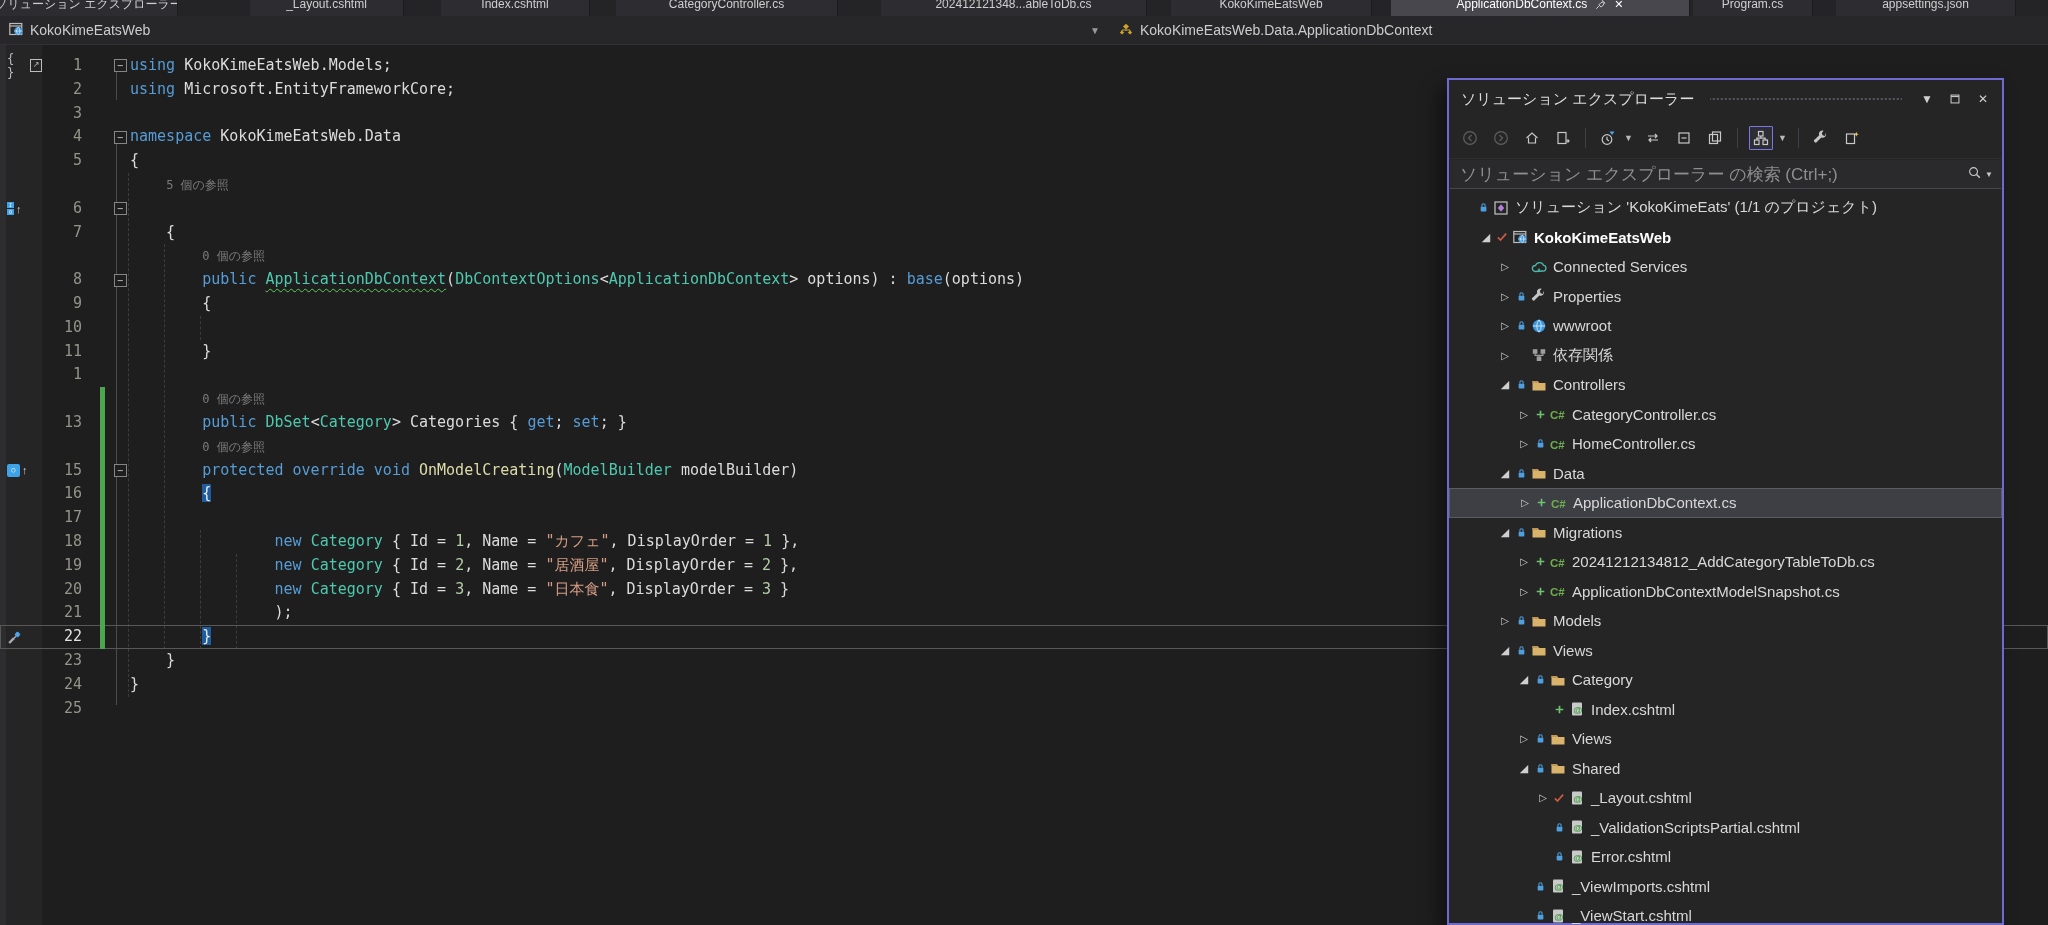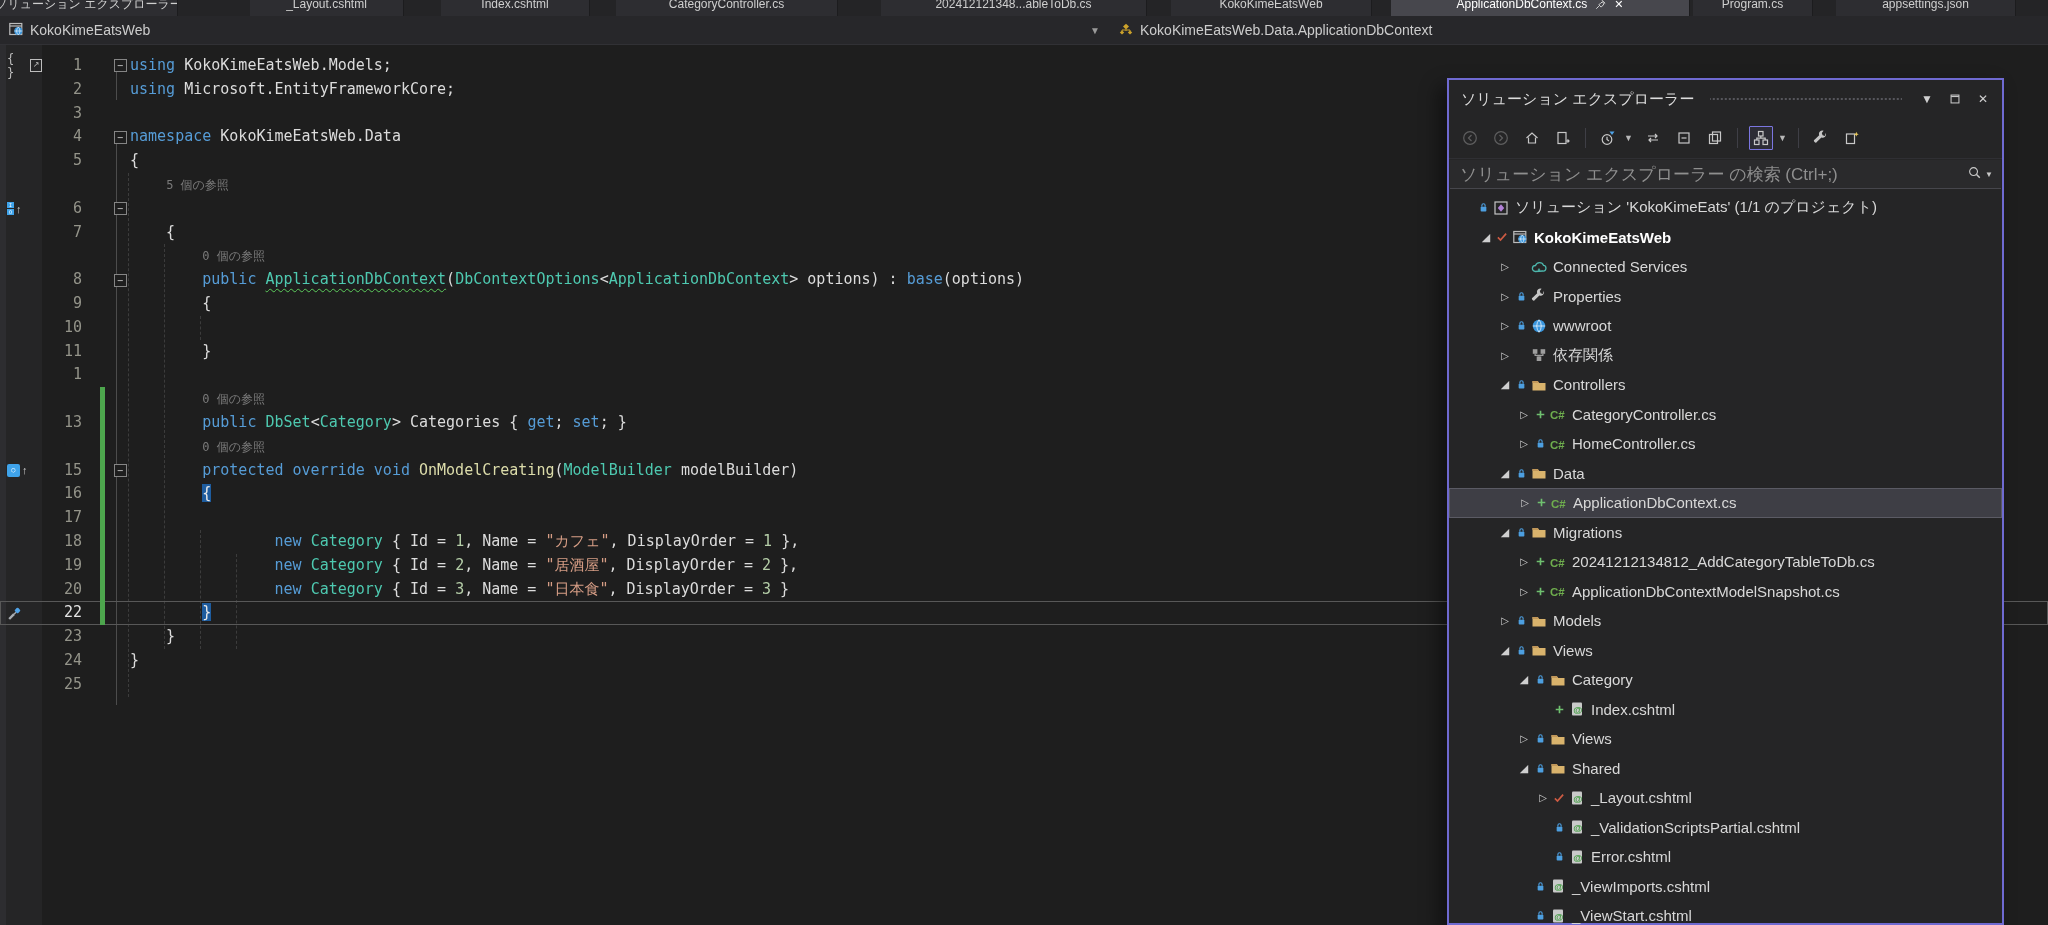--- a/index.html
+++ b/index.html
@@ -363,20 +363,29 @@
         </div>
         <div class="crow">
           <div class="c-glyph"></div>
           <div class="c-num">20</div>
           <div class="c-bar">
             <span class="chg"></span>
           </div>
           <div class="c-fold"></div>
           <pre class="codeln"><span class="tk-pl">                </span><span class="tk-kw">new</span><span class="tk-pl"> </span><span class="tk-ty">Category</span><span class="tk-pl"> { Id = </span><span class="tk-nu">3</span><span class="tk-pl">, Name = </span><span class="tk-st">"日本食"</span><span class="tk-pl">, DisplayOrder = </span><span class="tk-nu">3</span><span class="tk-pl"> }</span></pre>
         </div>
+        <div class="crow">
+          <div class="c-glyph"></div>
+          <div class="c-num">21</div>
+          <div class="c-bar">
+            <span class="chg"></span>
+          </div>
+          <div class="c-fold"></div>
+          <pre class="codeln"><span class="tk-pl">                );</span></pre>
+        </div>
         <div class="crow cur">
           <div class="c-glyph">
             <svg width="15" height="15" viewBox="0 0 15 15">
               <path d="M2.2 13 7 8.2" stroke="#a8adb3" stroke-width="2.4"></path>
               <path d="M7 8.2 9 6.2" stroke="#a8adb3" stroke-width="1.4"></path>
               <rect x="8.2" y="2.2" width="4.6" height="4.6" rx="1.2" transform="rotate(45 10.5 4.5)" fill="#4fa3e8"></rect>
             </svg>
           </div>
           <div class="c-num">22</div>
           <div class="c-bar">

